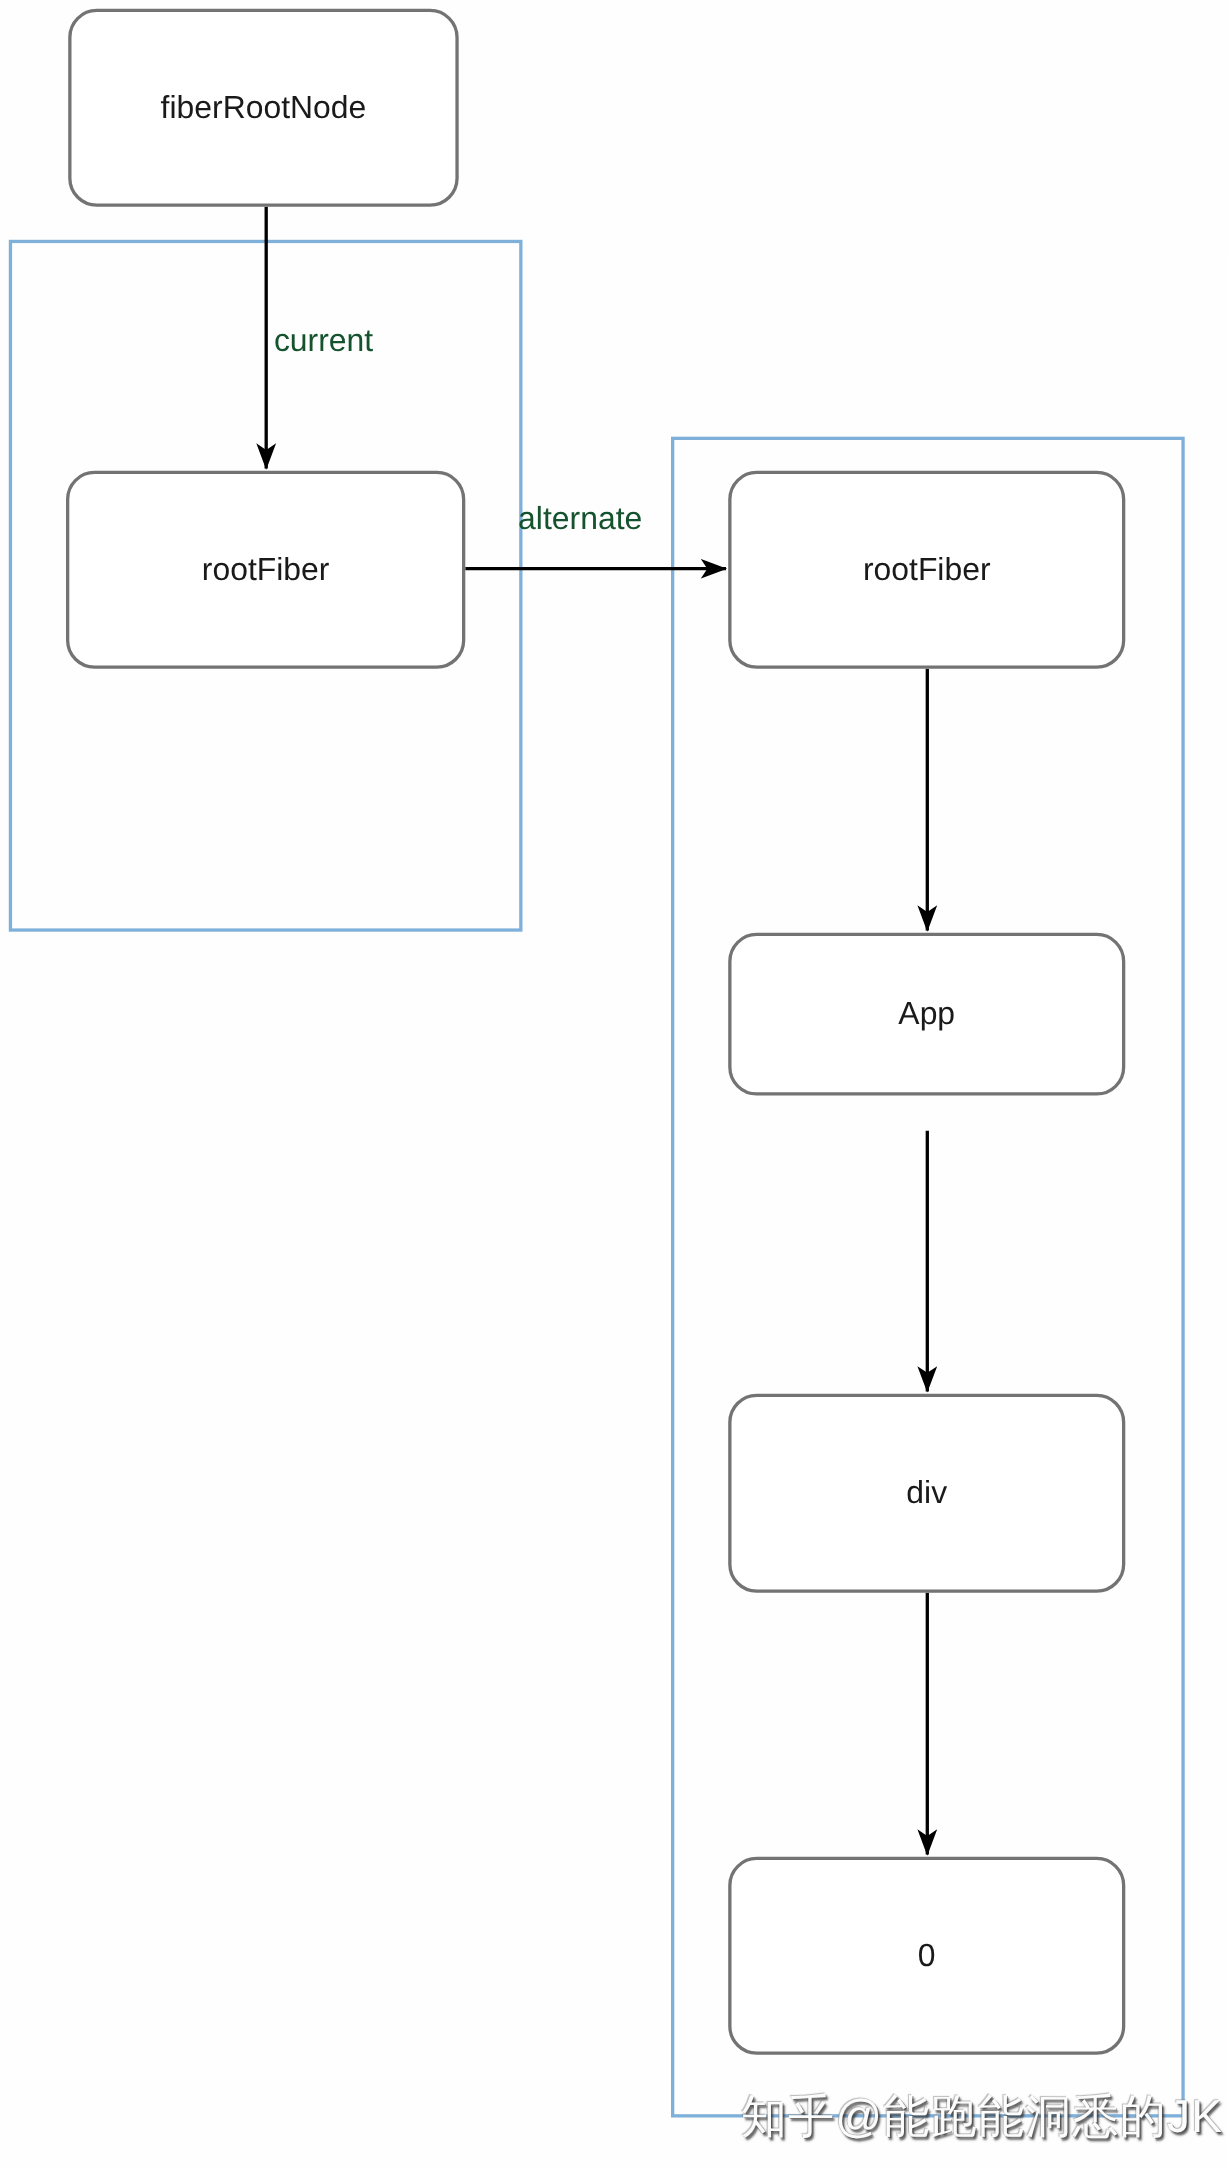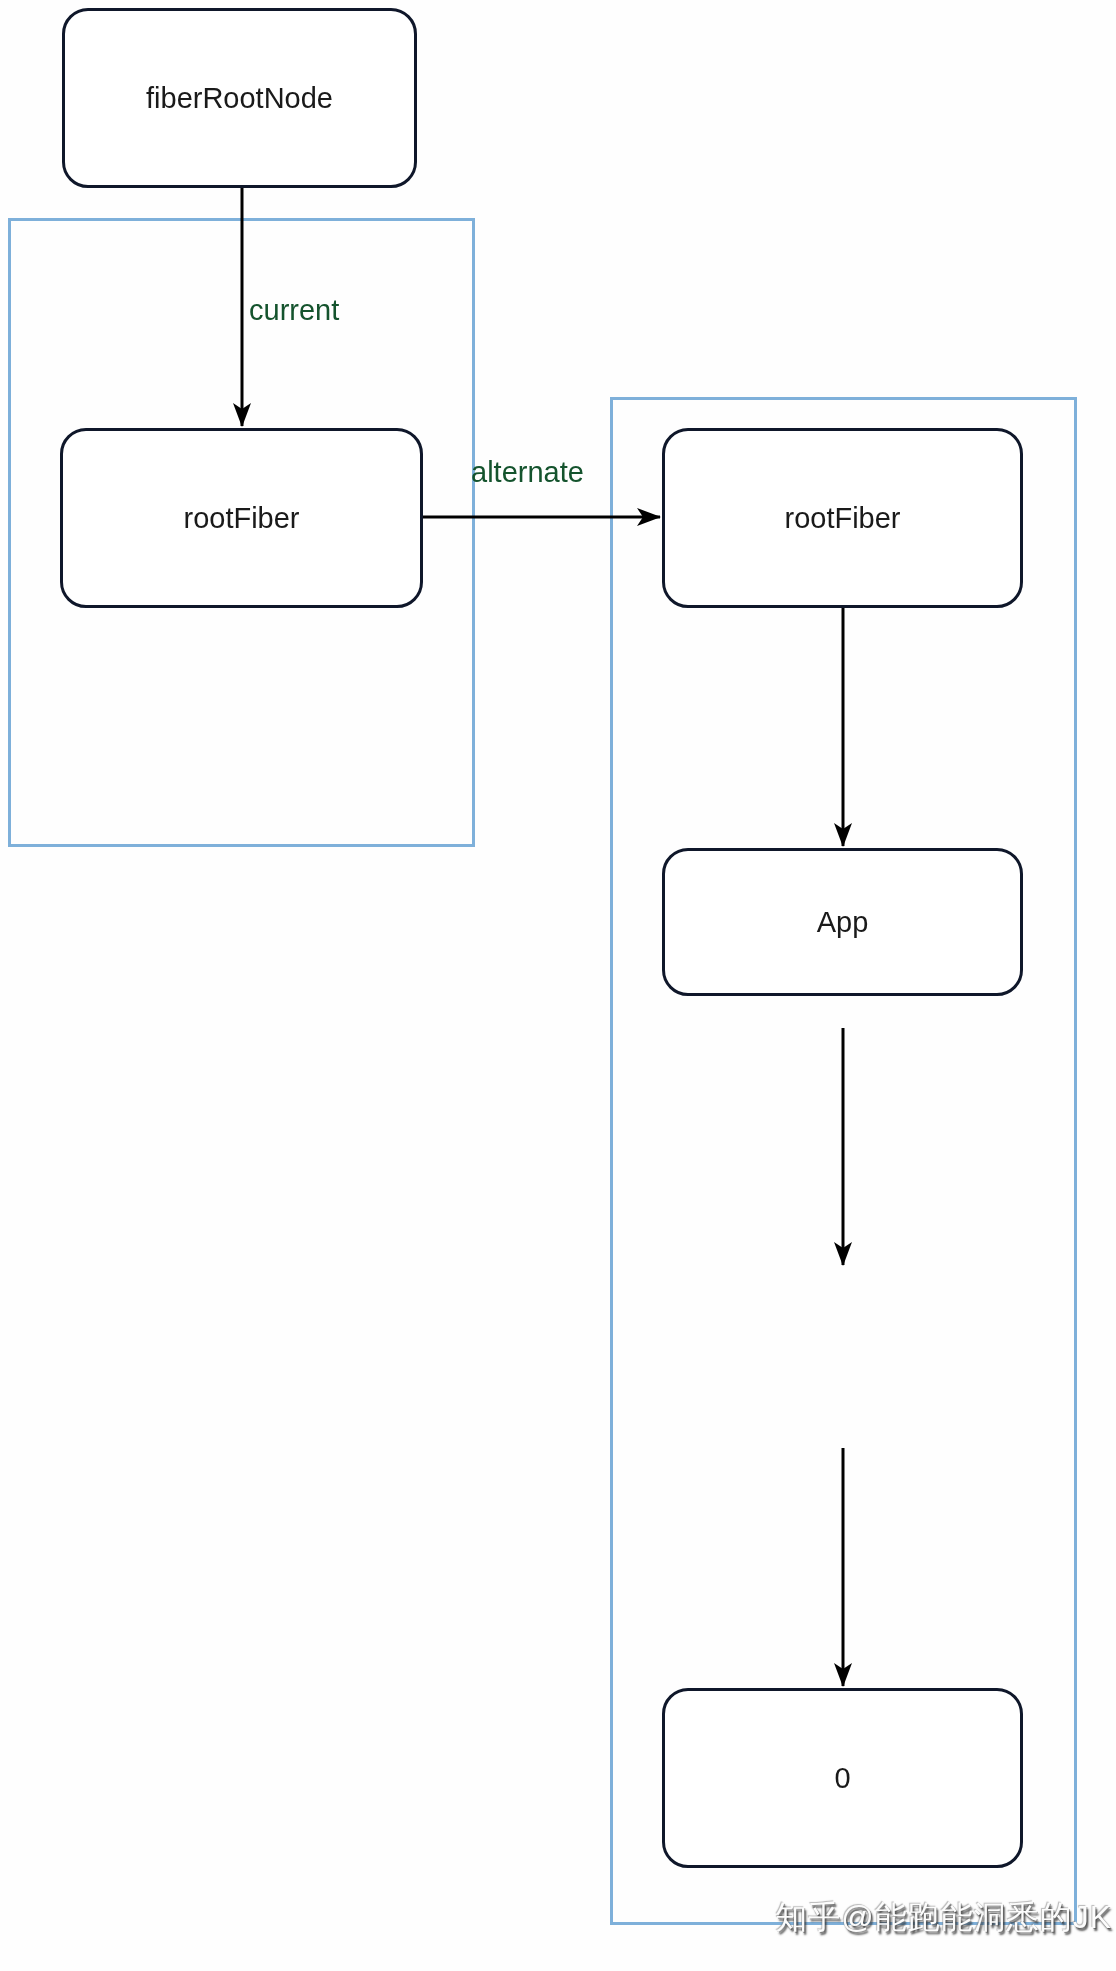--- a/index.html
+++ b/index.html
@@ -32,21 +32,21 @@
     width: 1116px;
     height: 1971px;
     z-index: 2;
   }
   svg.arrows line { stroke: #000000; stroke-width: 3; }
 
   
   .node {
     position: absolute;
     box-sizing: border-box;
-    border: 3px solid #0f172a;
+    border: 3px solid #737373;
     border-radius: 26px;
     background: #ffffff;
     display: flex;
     align-items: center;
     justify-content: center;
     font-size: 29px;
     color: #1a1a1a;
     z-index: 3;
   }
   .node.fiber-root   { left: 62px;  top: 8px;    width: 355px; height: 180px; }
@@ -66,21 +66,21 @@
     line-height: 1;
   }
   .edge-label.current   { left: 249px; top: 296px; }
   .edge-label.alternate { left: 471px; top: 446px; margin-top: 12px; }
 
   
   .watermark {
     position: absolute;
     right: 4px;
     top: 1896px;
-    font-size: 32px;
+    font-size: 42px;
     letter-spacing: 1px;
     color: #fcfcfc;
     text-shadow:
       2px 3px 2px rgba(40, 40, 40, 0.75),
       -1px -1px 1px rgba(130, 130, 130, 0.55),
       1px 1px 0 rgba(90, 90, 90, 0.5);
     z-index: 5;
     white-space: nowrap;
   }
 </style>
@@ -114,20 +114,23 @@
   </div>
 
   <div class="node root-right">
     <span>rootFiber</span>
   </div>
 
   <div class="node app">
     <span>App</span>
   </div>
 
+  <div class="node divnode">
+    <span>div</span>
+  </div>
 
   <div class="node zero">
     <span>0</span>
   </div>
 
   <div class="edge-label current">current</div>
   <div class="edge-label alternate">alternate</div>
 
   <div class="watermark">知乎@能跑能洞悉的JK</div>
 

